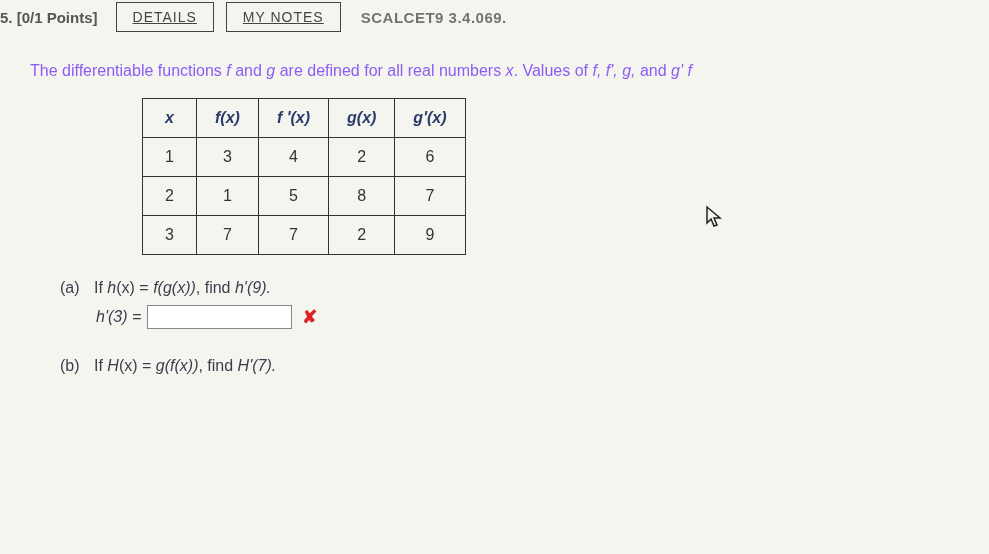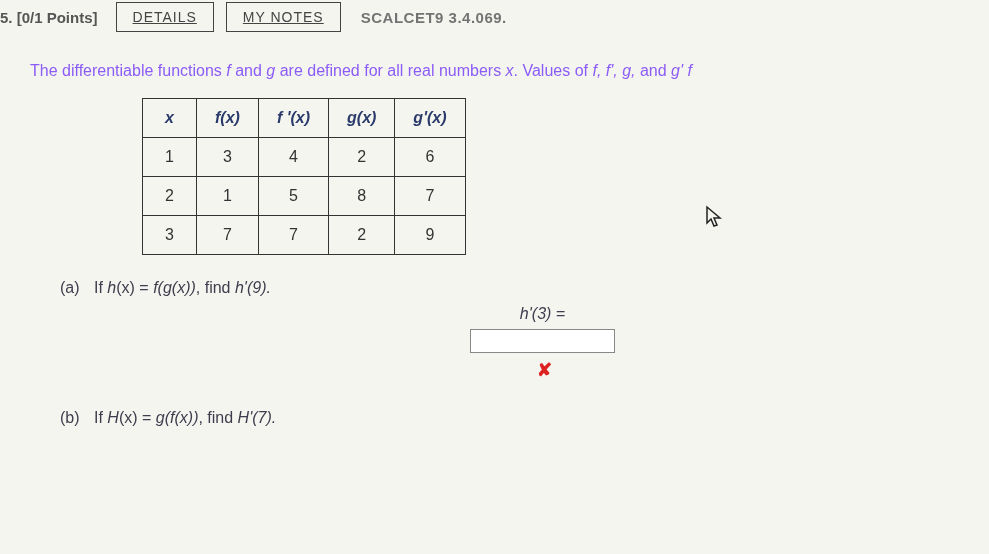--- a/index.html
+++ b/index.html
@@ -67,21 +67,20 @@
       margin: 16px 0 28px 60px;
       color: #3d3d4d;
       font-size: 16px;
     }
     .part .label { margin-right: 10px; }
     .part .eqline {
       margin: 8px 0 0 36px;
       display: flex;
       align-items: center;
       gap: 6px;
-      flex-direction: column;
     }
     .part .fn { font-style: italic; }
     input.answer {
       width: 145px;
       height: 24px;
       border: 1.5px solid #888;
       background: #fff;
       font-size: 14px;
       padding: 2px 4px;
     }

